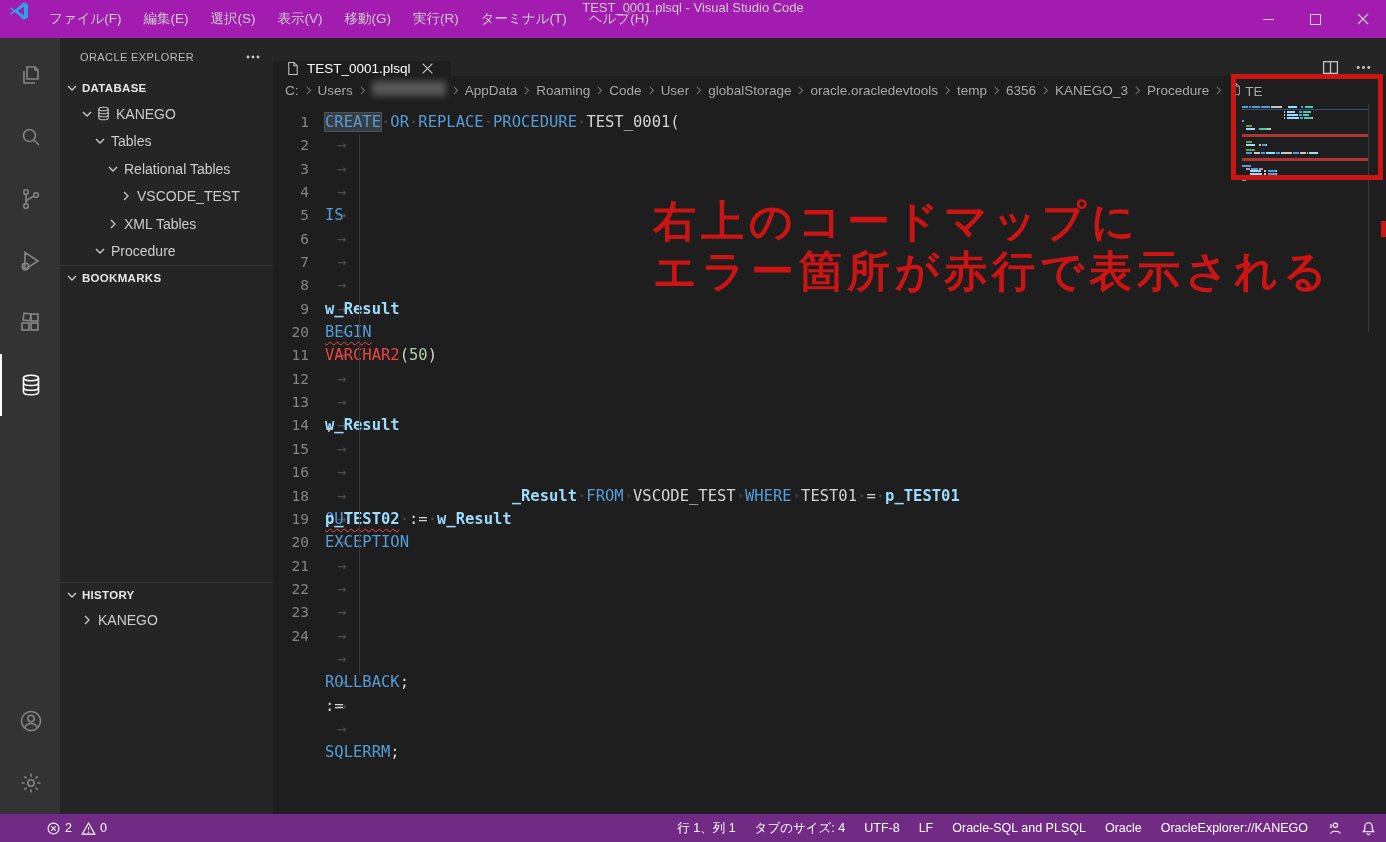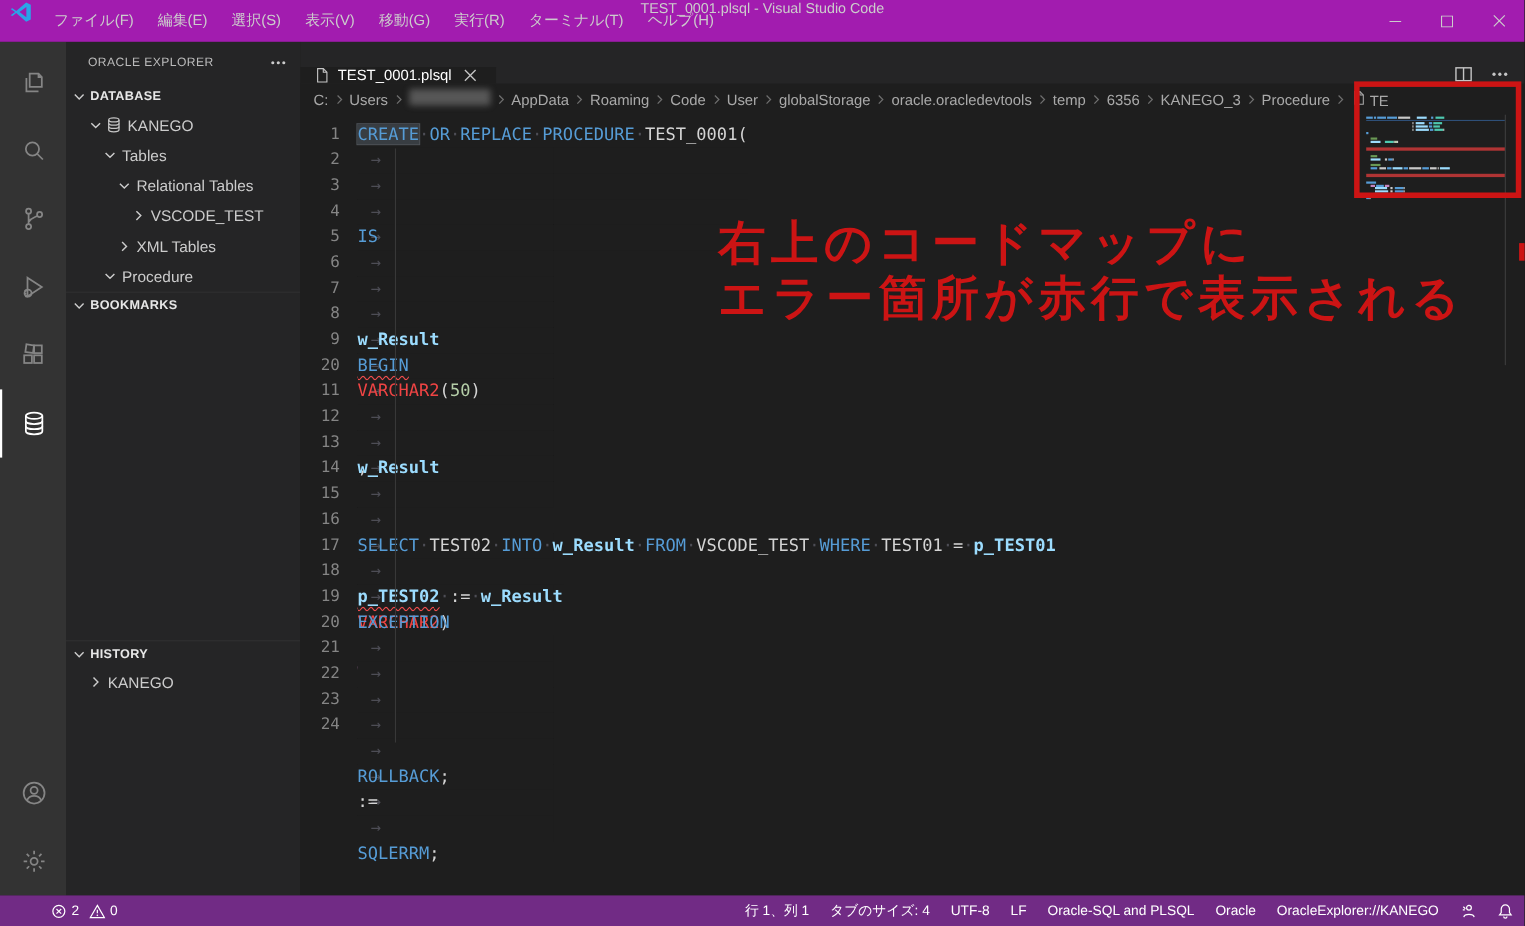--- a/index.html
+++ b/index.html
@@ -473,24 +473,20 @@
           </div>
           <div class="cl">
             <span class="g">15</span>
             <span class="t"><span class="tk tab">→   </span><span class="tk cmt">--·データ抽出</span></span>
           </div>
           <div class="cl">
             <span class="g">16</span>
             <span class="t"><span class="tk tab">→   </span><span class="tk kw">SELECT</span><span class="tk ws">·</span><span class="tk pln">TEST02</span><span class="tk ws">·</span><span class="tk kw">INTO</span><span class="tk ws">·</span><span class="tk var">w_Result</span><span class="tk ws">·</span><span class="tk kw">FROM</span><span class="tk ws">·</span><span class="tk pln">VSCODE_TEST</span><span class="tk ws">·</span><span class="tk kw">WHERE</span><span class="tk ws">·</span><span class="tk pln">TEST01</span><span class="tk ws">·</span><span class="tk pln">=</span><span class="tk ws">·</span><span class="tk var">p_TEST01</span></span>
           </div>
           <div class="cl">
-            <span class="g">17</span>
-            <span class="t"></span>
-          </div>
-          <div class="cl">
             <span class="g">18</span>
             <span class="t"><span class="tk tab">→   </span><span class="tk var err">p_TEST02</span><span class="tk ws">·</span><span class="tk pln">:=</span><span class="tk ws">·</span><span class="tk var">w_Result</span></span>
           </div>
           <div class="cl">
             <span class="g">19</span>
             <span class="t"></span>
           </div>
           <div class="cl">
             <span class="g">20</span>
             <span class="t"><span class="tk kw">EXCEPTION</span></span>

